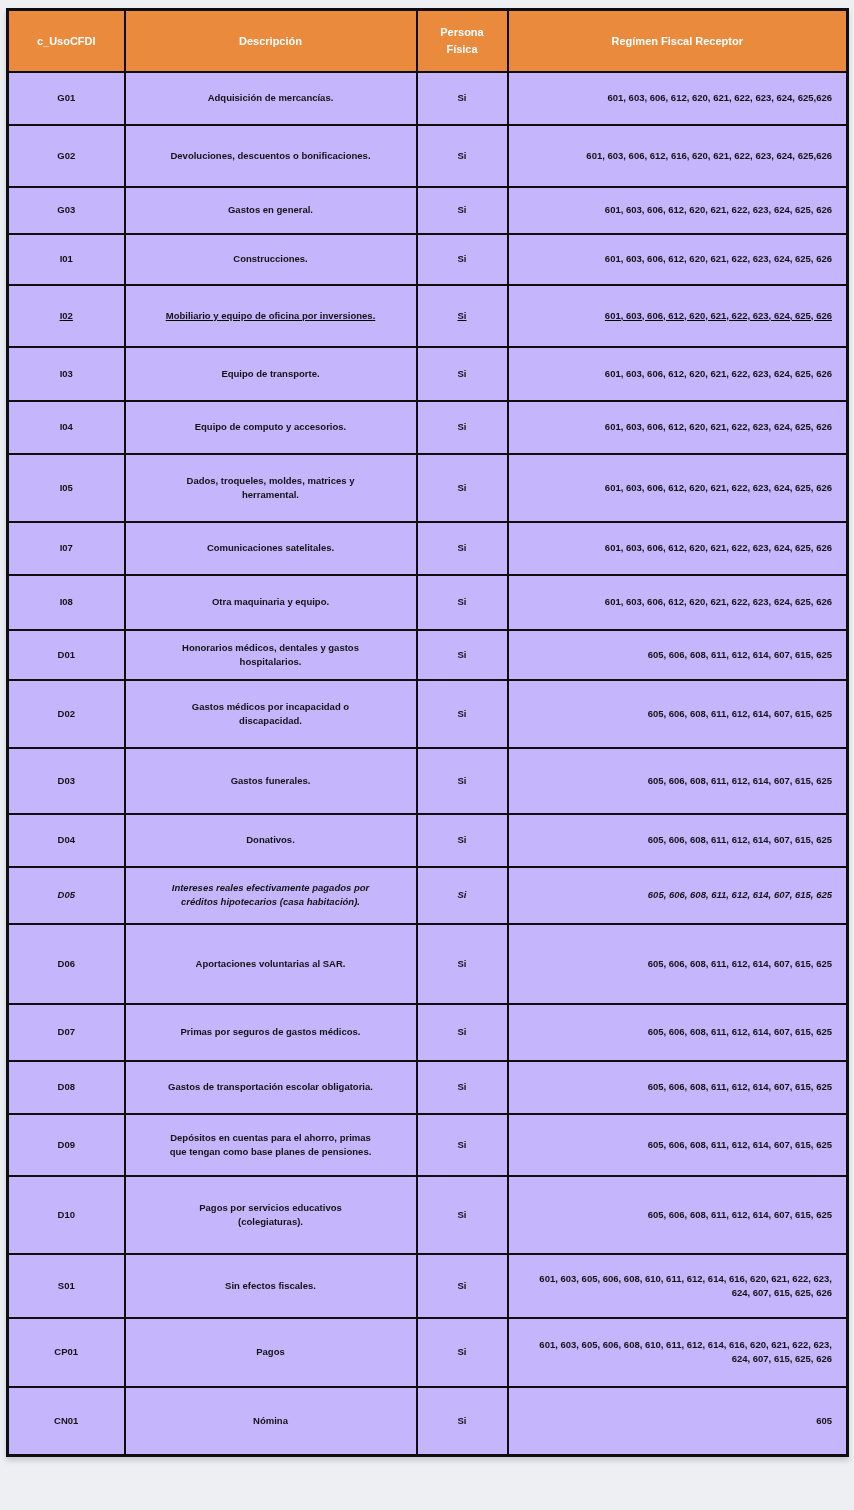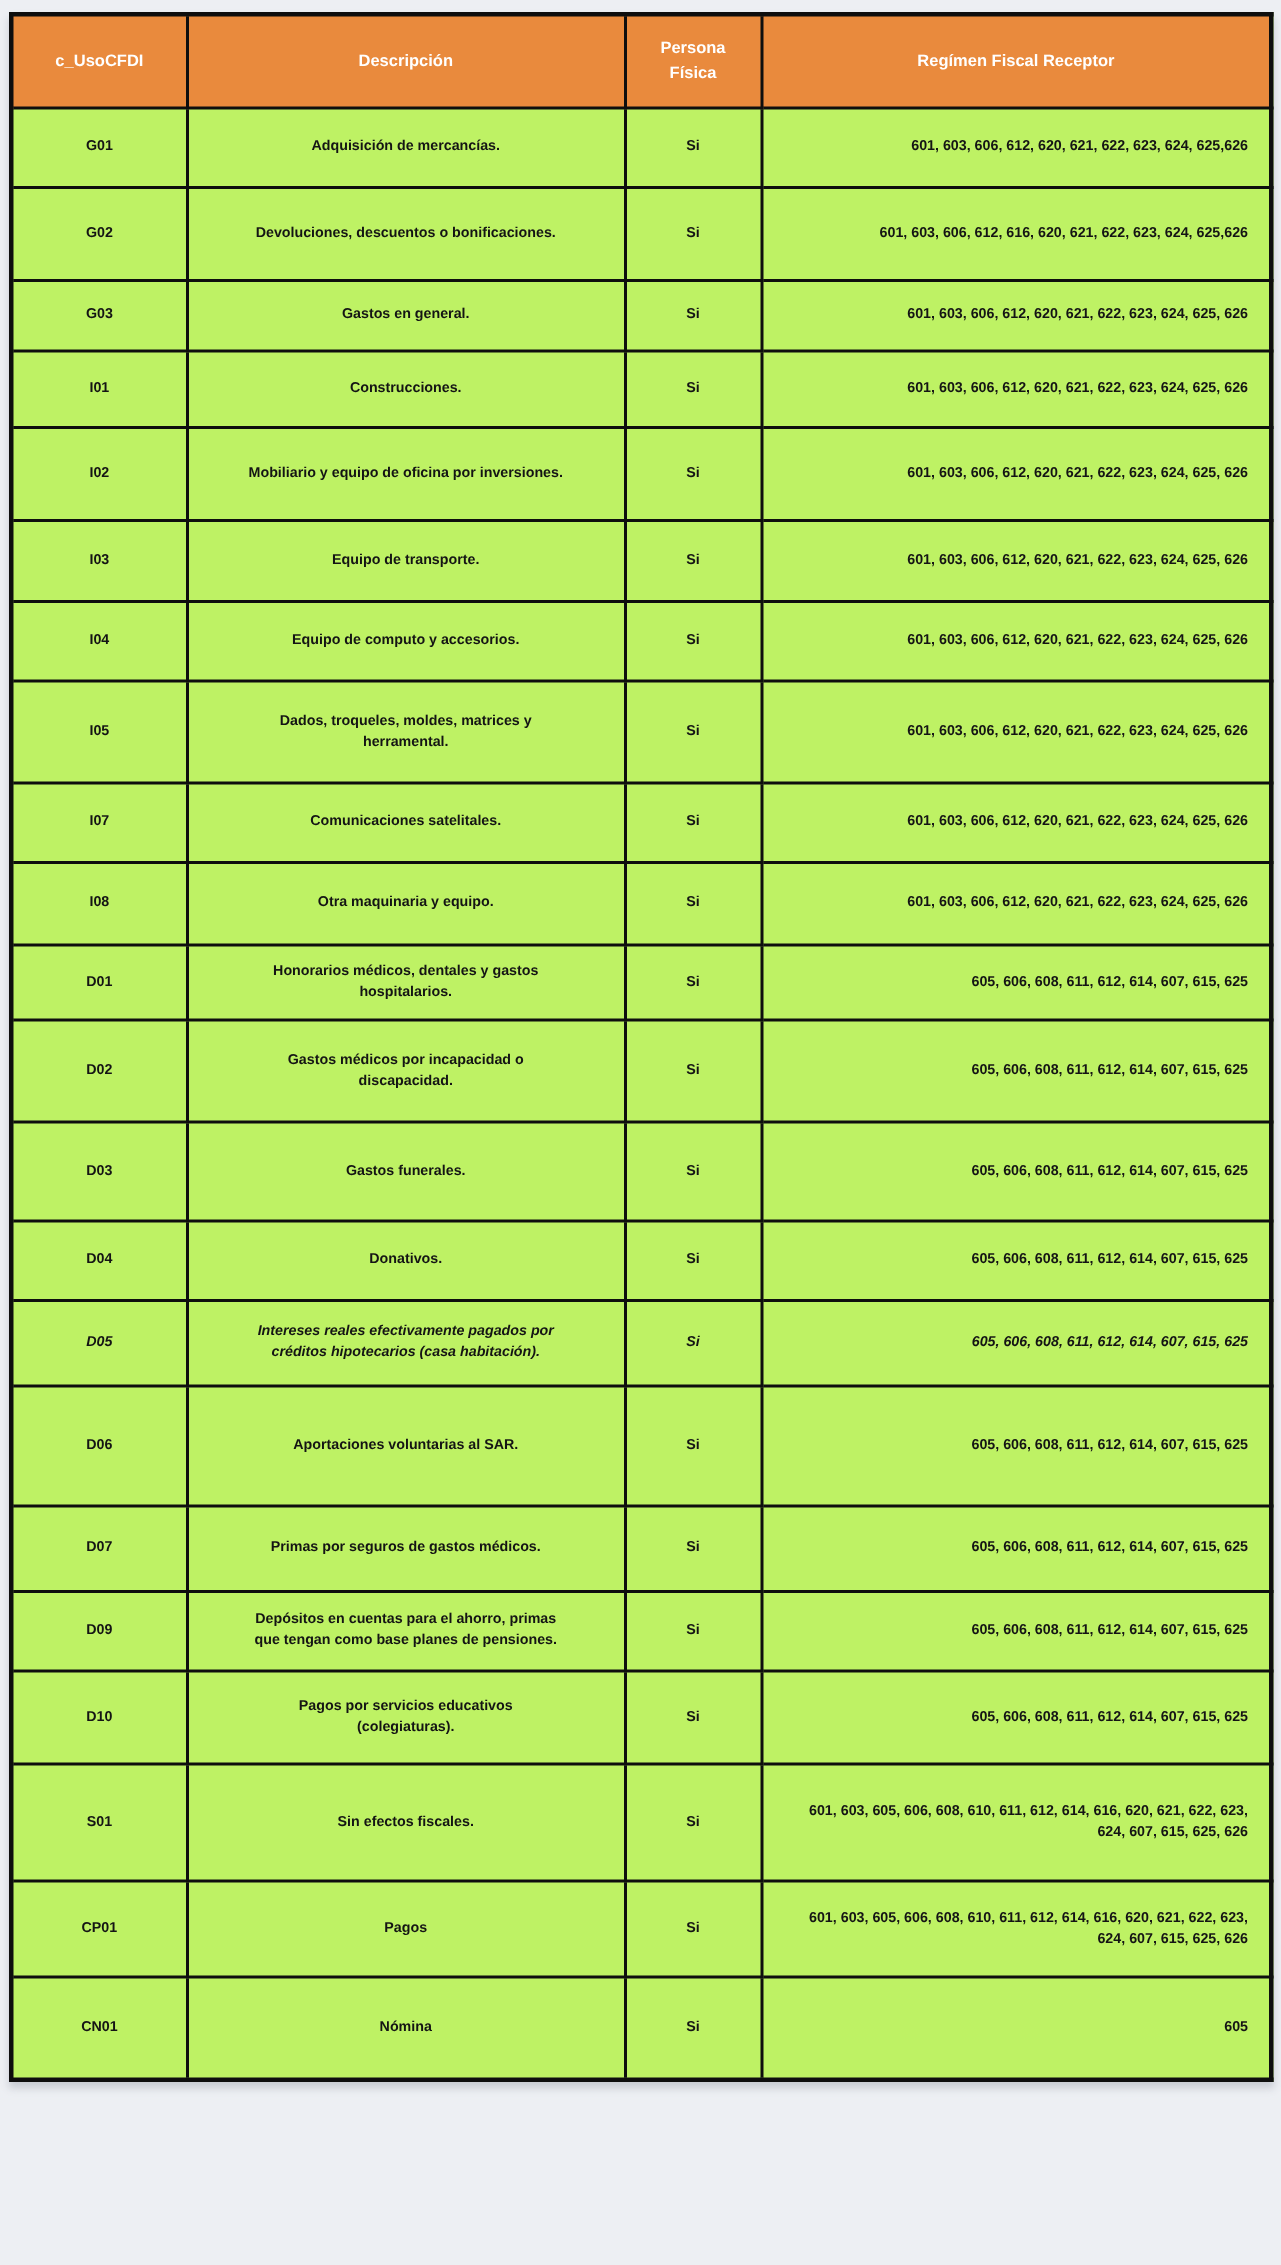--- a/index.html
+++ b/index.html
@@ -13,21 +13,21 @@
     min-height: 1510px;
     box-sizing: border-box;
   }
   .table-wrap {
     padding: 8px 8px 0 6px;
   }
   table.catalog {
     border-collapse: collapse;
     table-layout: fixed;
     width: 840px;
-    background: #bef264;
+    background: #c4b5fd;
     border: 3px solid #0E0E0E;
     box-shadow: 0 4px 5px rgba(90, 100, 120, 0.25);
   }
   col.c-code    { width: 117px; }
   col.c-desc    { width: 292px; }
   col.c-persona { width: 91px;  }
   col.c-regimen { width: 340px; }
 
   th, td {
     border: 2px solid #0E0E0E;
@@ -51,21 +51,21 @@
   }
   thead th:nth-child(3) { padding: 4px 16px; }
   tbody td:nth-child(2) { padding: 4px 40px; }
   tbody td:nth-child(4) { padding: 4px 14px; text-align: right; }
 
   
   tbody tr:nth-child(1)  { height: 53px; }
   tbody tr:nth-child(2)  { height: 62px; }
   tbody tr:nth-child(3)  { height: 47px; }
   tbody tr:nth-child(4)  { height: 51px; }
-  tbody tr:nth-child(5)  { height: 62px; }
+  tbody tr:nth-child(5)  { height: 62px; text-decoration: underline; }
   tbody tr:nth-child(6)  { height: 54px; }
   tbody tr:nth-child(7)  { height: 53px; }
   tbody tr:nth-child(8)  { height: 68px; }
   tbody tr:nth-child(9)  { height: 53px; }
   tbody tr:nth-child(10) { height: 55px; }
   tbody tr:nth-child(11) { height: 50px; }
   tbody tr:nth-child(12) { height: 68px; }
   tbody tr:nth-child(13) { height: 66px; }
   tbody tr:nth-child(14) { height: 53px; }
   tbody tr:nth-child(15) { height: 57px; font-style: italic; }
@@ -195,20 +195,26 @@
           <td>Si</td>
           <td>605, 606, 608, 611, 612, 614, 607, 615, 625</td>
         </tr>
         <tr>
           <td>D07</td>
           <td>Primas por seguros de gastos médicos.</td>
           <td>Si</td>
           <td>605, 606, 608, 611, 612, 614, 607, 615, 625</td>
         </tr>
         <tr>
+          <td>D08</td>
+          <td>Gastos de transportación escolar obligatoria.</td>
+          <td>Si</td>
+          <td>605, 606, 608, 611, 612, 614, 607, 615, 625</td>
+        </tr>
+        <tr>
           <td>D09</td>
           <td>Depósitos en cuentas para el ahorro, primas que tengan como base planes de pensiones.</td>
           <td>Si</td>
           <td>605, 606, 608, 611, 612, 614, 607, 615, 625</td>
         </tr>
         <tr>
           <td>D10</td>
           <td>Pagos por servicios educativos (colegiaturas).</td>
           <td>Si</td>
           <td>605, 606, 608, 611, 612, 614, 607, 615, 625</td>

